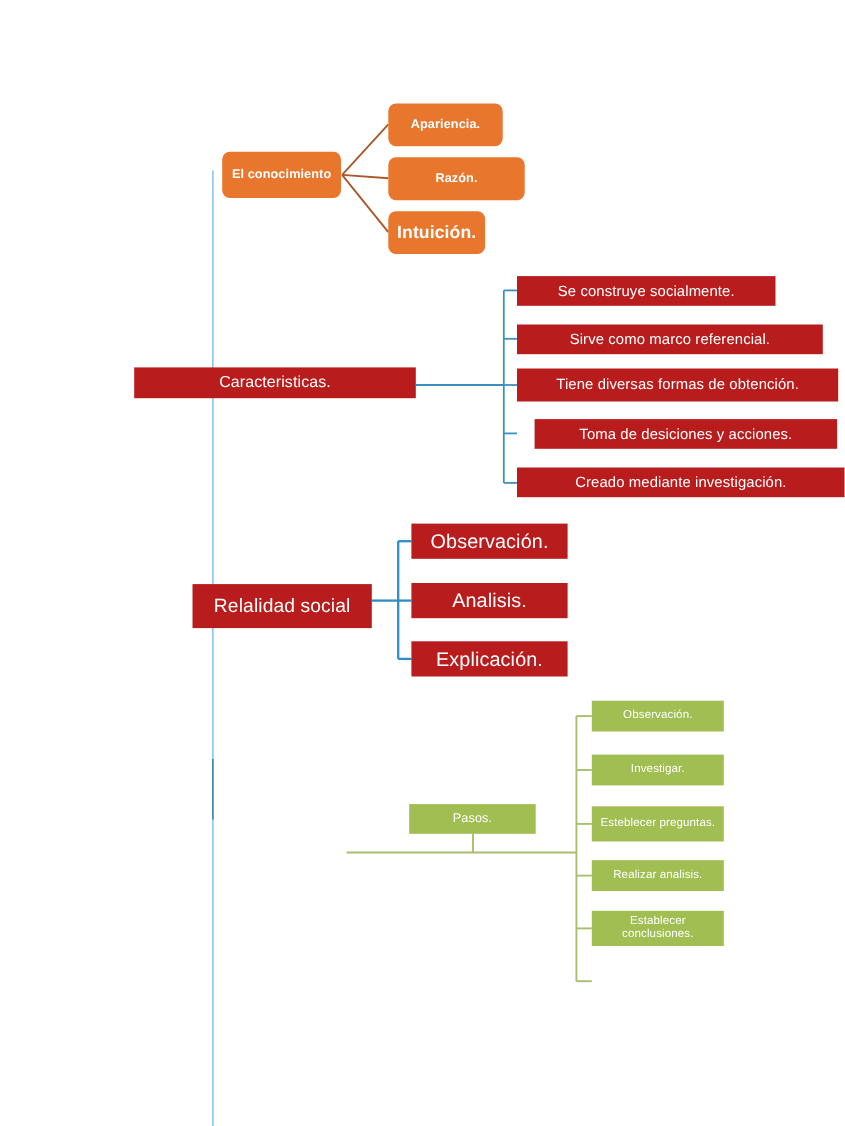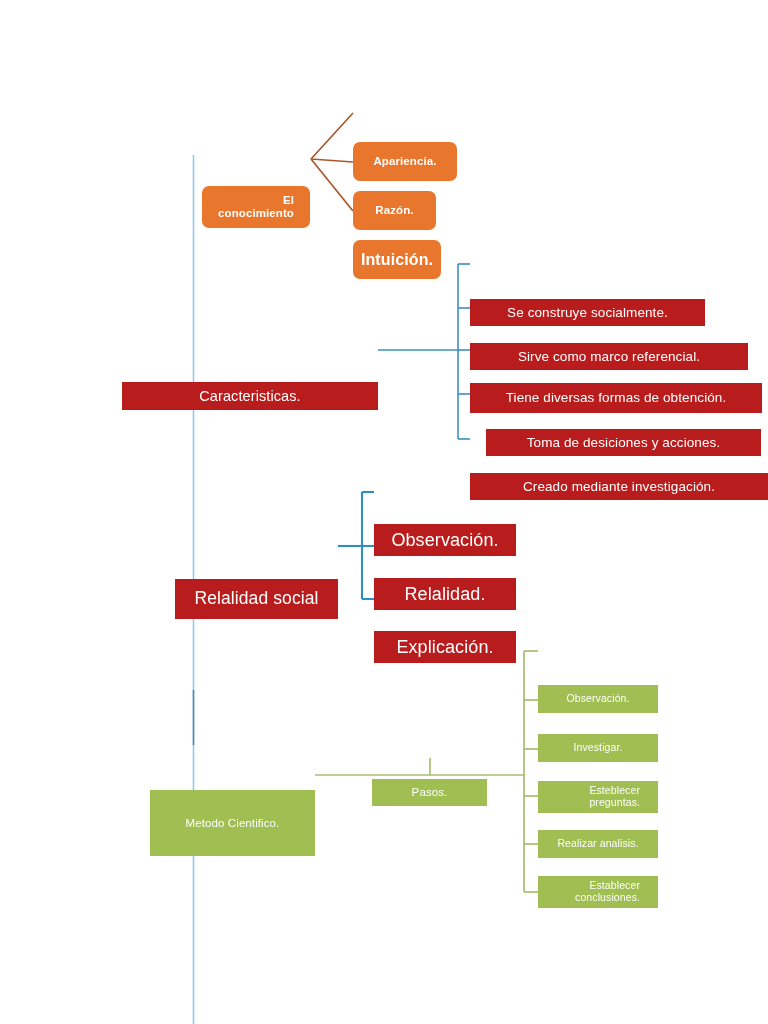--- a/index.html
+++ b/index.html
@@ -24,44 +24,43 @@
     width: 768px;
     height: 1024px;
     pointer-events: none;
   }
   .node {
     position: absolute;
     box-sizing: border-box;
     display: flex;
     align-items: center;
     justify-content: center;
-    text-align: right;
+    text-align: center;
     color: #ffffff;
     font-weight: bold;
     line-height: 1.12;
     letter-spacing: 0.1px;
-    padding: 1px 18px;
+    padding: 1px 3px;
     overflow: hidden;
-    margin-top: 48px;
   }
   
   .orange {
     background: #E8762C;
     border-radius: 7px;
   }
   #n-conocimiento {
     left: 202px; top: 138px; width: 108px; height: 42px;
     font-size: 11.5px;
   }
   #n-apariencia {
     left: 353px; top: 94px; width: 104px; height: 39px;
     font-size: 11.5px;
   }
   #n-razon {
-    left: 353px; top: 143px; width: 83px; height: 39px;
+    left: 353px; top: 143px; width: 124px; height: 39px;
     font-size: 11.5px;
   }
   #n-intuicion {
     left: 353px; top: 192px; width: 88px; height: 39px;
     font-size: 16px;
   }
   
   .blue {
     background: #b91c1c;
     border-radius: 0;
@@ -157,24 +156,23 @@
 
   <div class="node blue" id="n-caracteristicas">Caracteristicas.</div>
   <div class="node blue" id="n-c1">Se construye socialmente.</div>
   <div class="node blue" id="n-c2">Sirve como marco referencial.</div>
   <div class="node blue" id="n-c3">Tiene diversas formas de obtención.</div>
   <div class="node blue" id="n-c4">Toma de desiciones y acciones.</div>
   <div class="node blue" id="n-c5">Creado mediante investigación.</div>
 
   <div class="node blue" id="n-relalidad">Relalidad social</div>
   <div class="node blue" id="n-r1">Observación.</div>
-  <div class="node blue" id="n-r2">Relalidad.</div>
+  <div class="node blue" id="n-r2">Analisis.</div>
   <div class="node blue" id="n-r3">Explicación.</div>
 
-  <div class="node green" id="n-metodo">Metodo Cientifico.</div>
   <div class="node green" id="n-pasos">Pasos.</div>
   <div class="node green" id="n-g1">Observación.</div>
   <div class="node green" id="n-g2">Investigar.</div>
   <div class="node green" id="n-g3">Esteblecer preguntas.</div>
   <div class="node green" id="n-g4">Realizar analisis.</div>
   <div class="node green" id="n-g5">Establecer conclusiones.</div>
 
 </div>
 
 </body></html>

